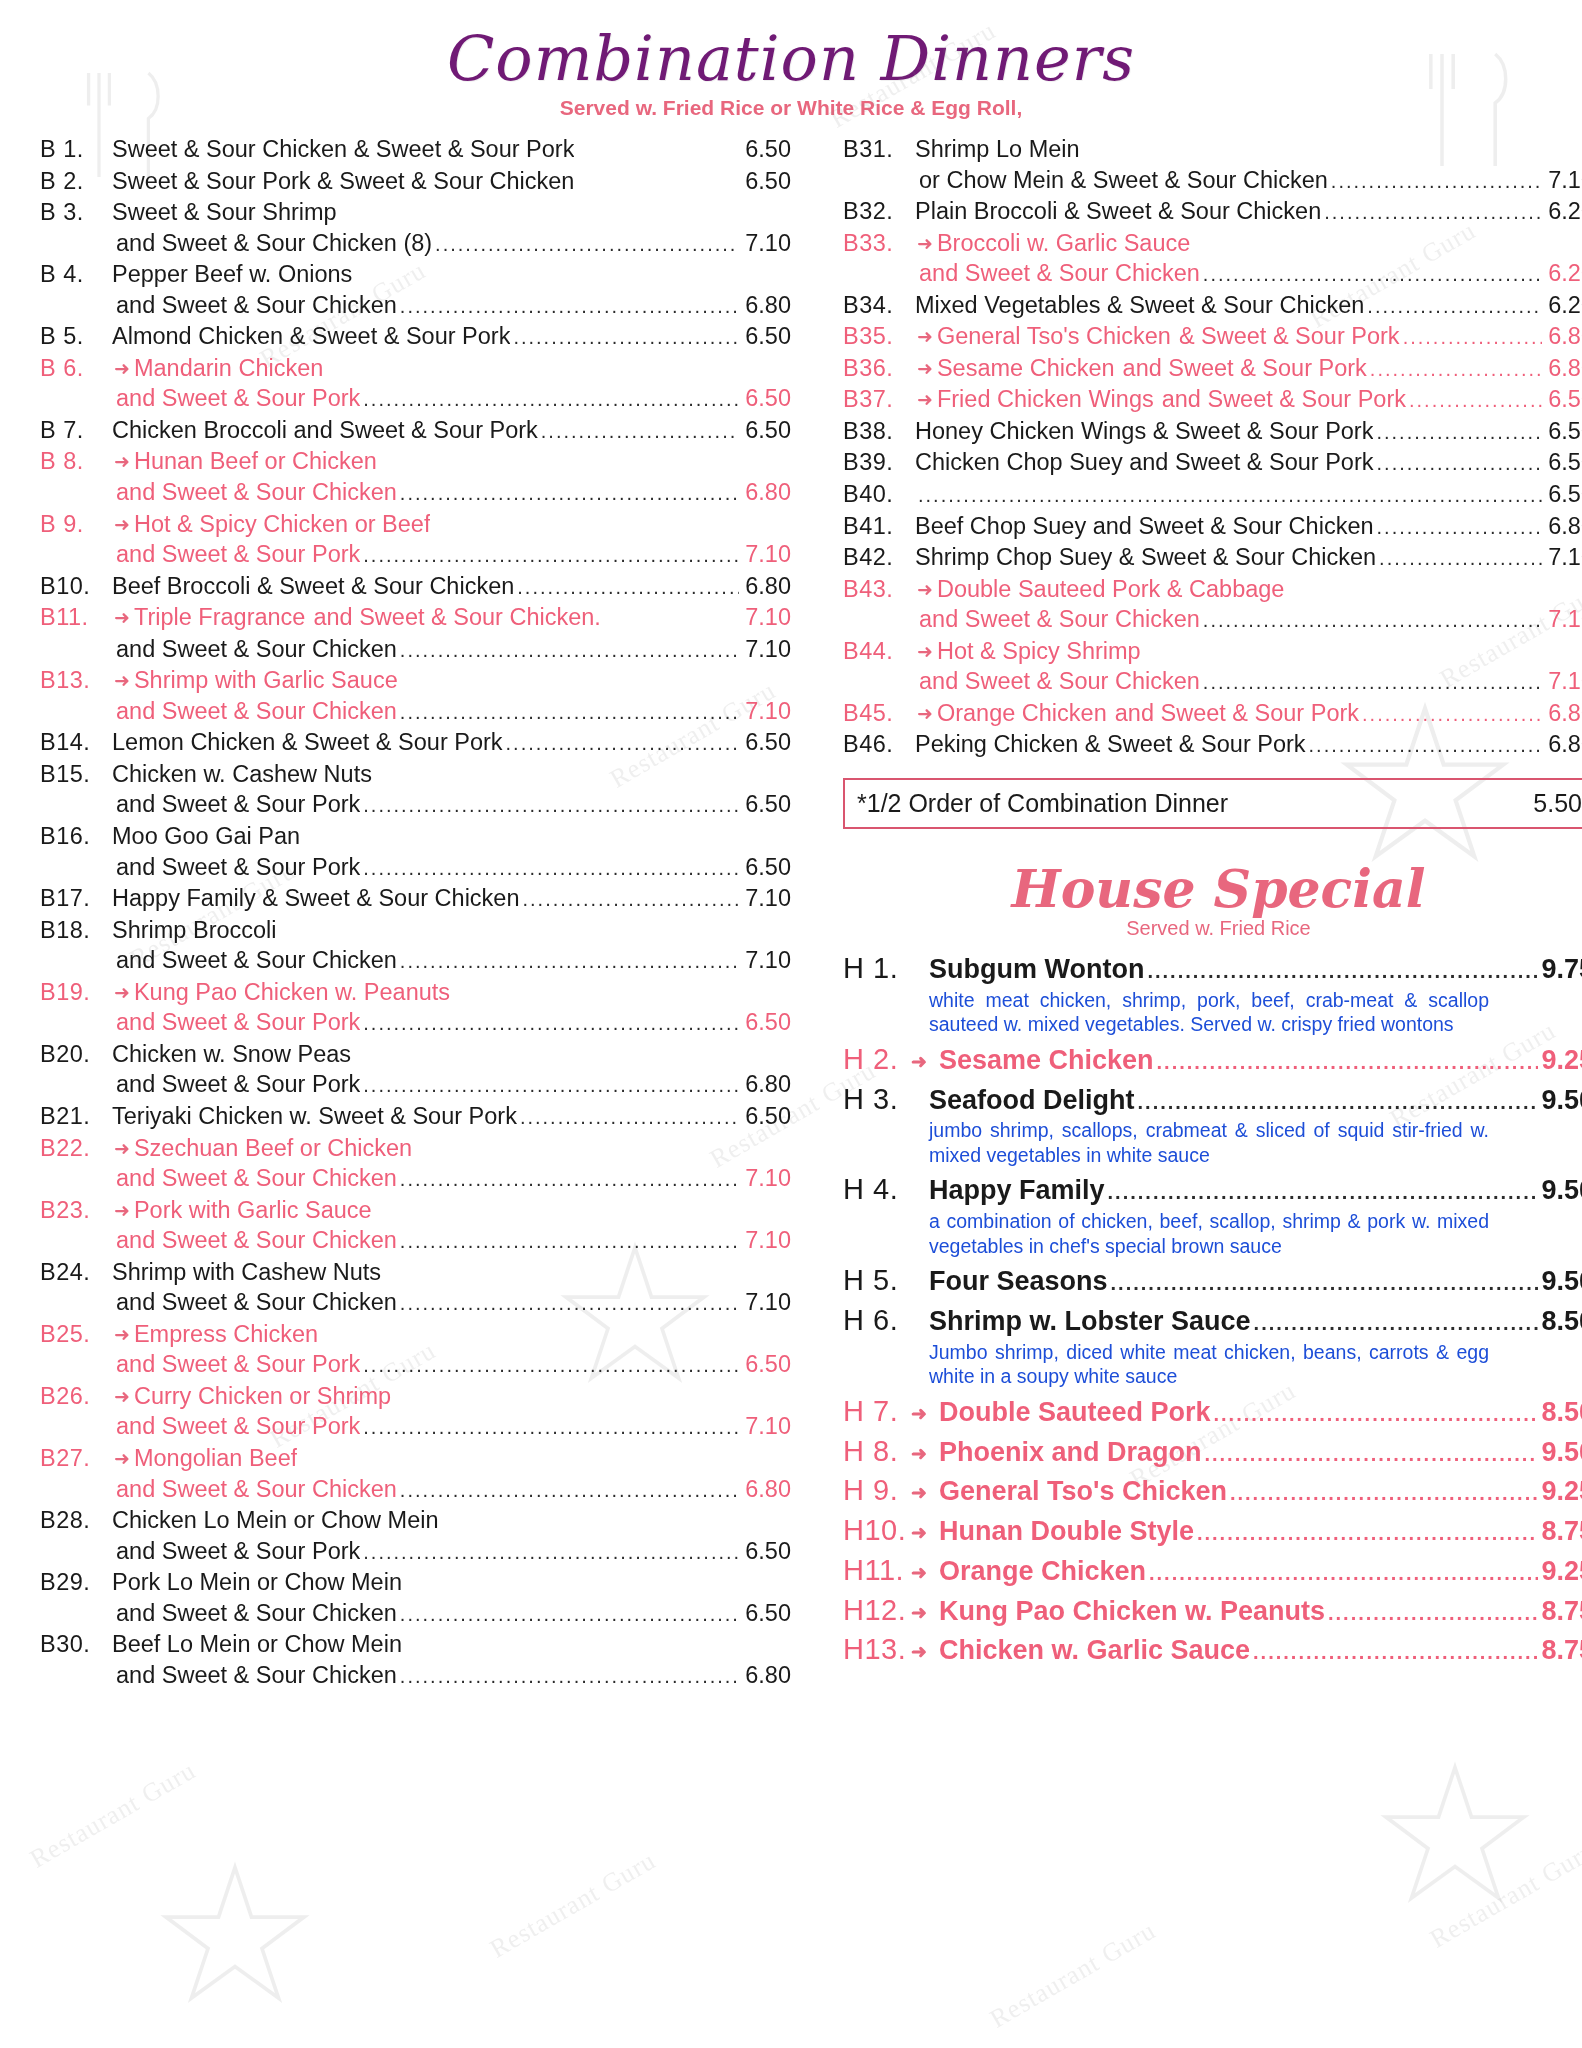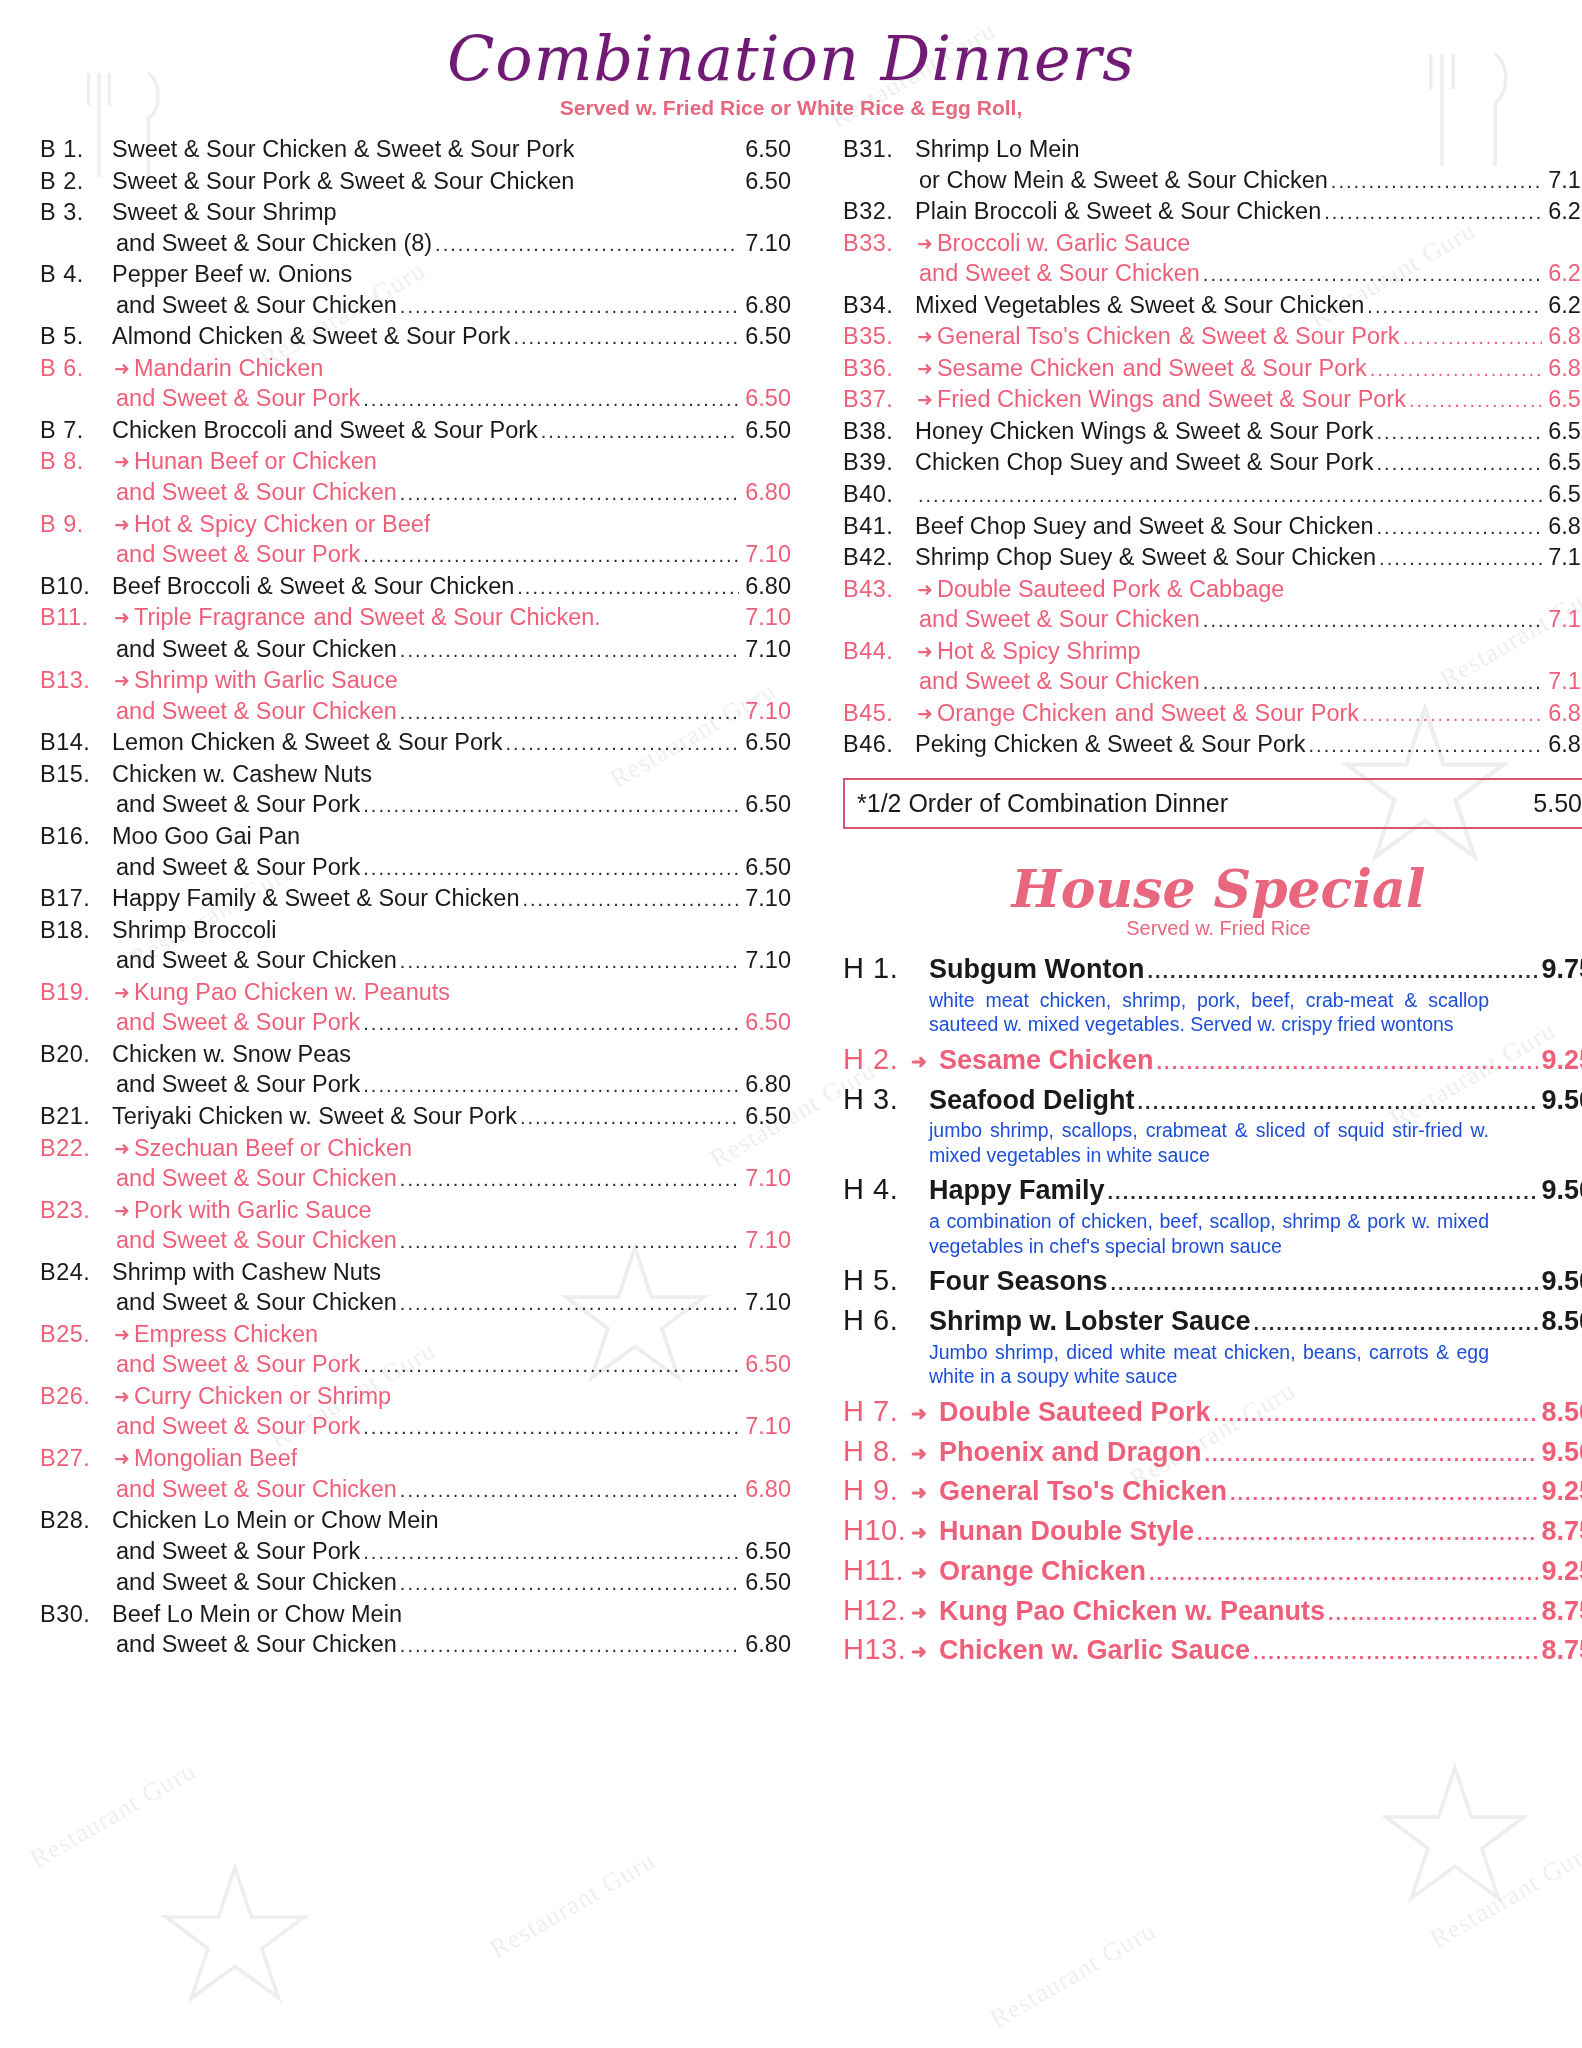--- a/index.html
+++ b/index.html
@@ -526,20 +526,24 @@
               <span class="code">B28.</span>
               <span class="nm">Chicken Lo Mein or Chow Mein</span>
             </div>
             <div class="line cont">
               <span class="nm">and Sweet &amp; Sour Pork</span>
               <span class="dots">..........................................................................................</span>
               <span class="price">6.50</span>
             </div>
           </li>
           <li class="item">
+            <div class="line">
+              <span class="code">B29.</span>
+              <span class="nm">Pork Lo Mein or Chow Mein</span>
+            </div>
             <div class="line cont">
               <span class="nm">and Sweet &amp; Sour Chicken</span>
               <span class="dots">..........................................................................................</span>
               <span class="price">6.50</span>
             </div>
           </li>
           <li class="item">
             <div class="line">
               <span class="code">B30.</span>
               <span class="nm">Beef Lo Mein or Chow Mein</span>

